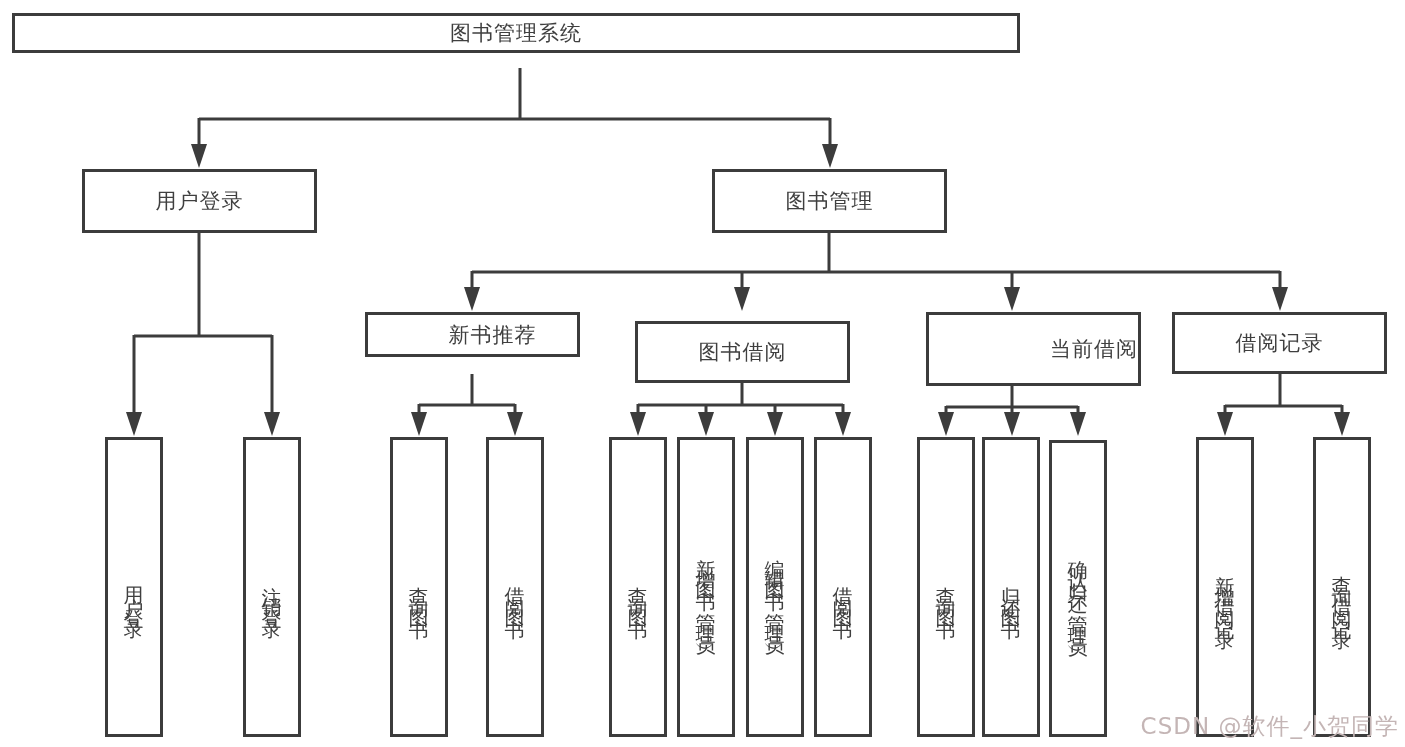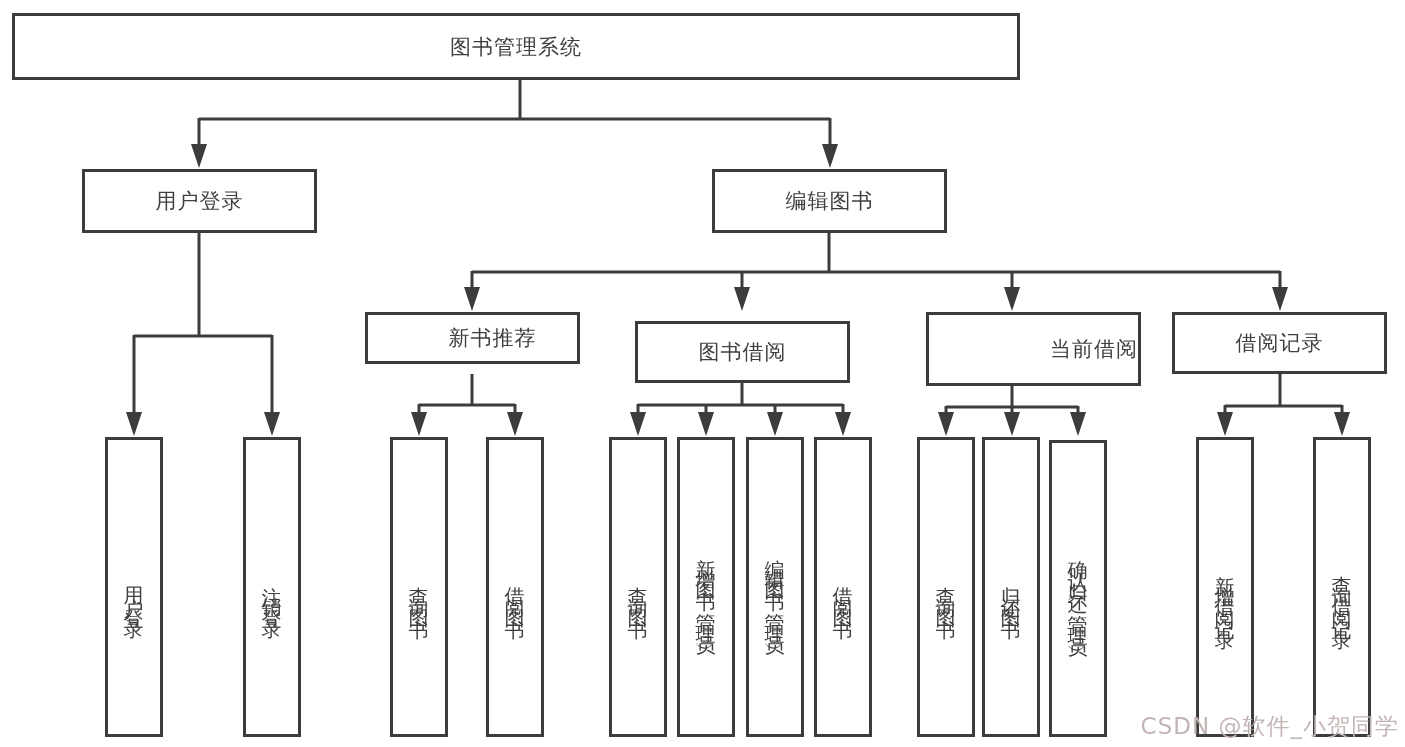--- a/index.html
+++ b/index.html
@@ -84,32 +84,32 @@
       <polygon points="767,412 783,412 775,436"></polygon>
       <polygon points="835,412 851,412 843,436"></polygon>
       <polygon points="938,412 954,412 946,436"></polygon>
       <polygon points="1004,412 1020,412 1012,436"></polygon>
       <polygon points="1070,412 1086,412 1078,436"></polygon>
       <polygon points="1217,412 1233,412 1225,436"></polygon>
       <polygon points="1334,412 1350,412 1342,436"></polygon>
     </g>
   </svg>
 
-  <div class="node hbox" style="left:12px;top:13px;width:1008px;height:67px;">
+  <div class="node hbox" style="left:12px;top:13px;width:1008px;height:40px;">
     <span>图书管理系统</span>
   </div>
 
   <div class="node hbox" style="left:82px;top:169px;width:235px;height:64px;">
     <span>用户登录</span>
   </div>
   <div class="node hbox" style="left:712px;top:169px;width:235px;height:64px;">
-    <span>编辑图书</span>
+    <span>图书管理</span>
   </div>
 
-  <div class="node hbox" style="left:365px;top:312px;width:215px;height:52px;padding-left:40px;">
+  <div class="node hbox" style="left:365px;top:312px;width:215px;height:45px;padding-left:40px;">
     <span>新书推荐</span>
   </div>
   <div class="node hbox" style="left:635px;top:312px;width:215px;height:62px;margin-top:9px;">
     <span>图书借阅</span>
   </div>
   <div class="node hbox" style="left:926px;top:312px;width:215px;height:74px;justify-content:flex-end;">
     <span>当前借阅</span>
   </div>
   <div class="node hbox" style="left:1172px;top:312px;width:215px;height:62px;">
     <span>借阅记录</span>

